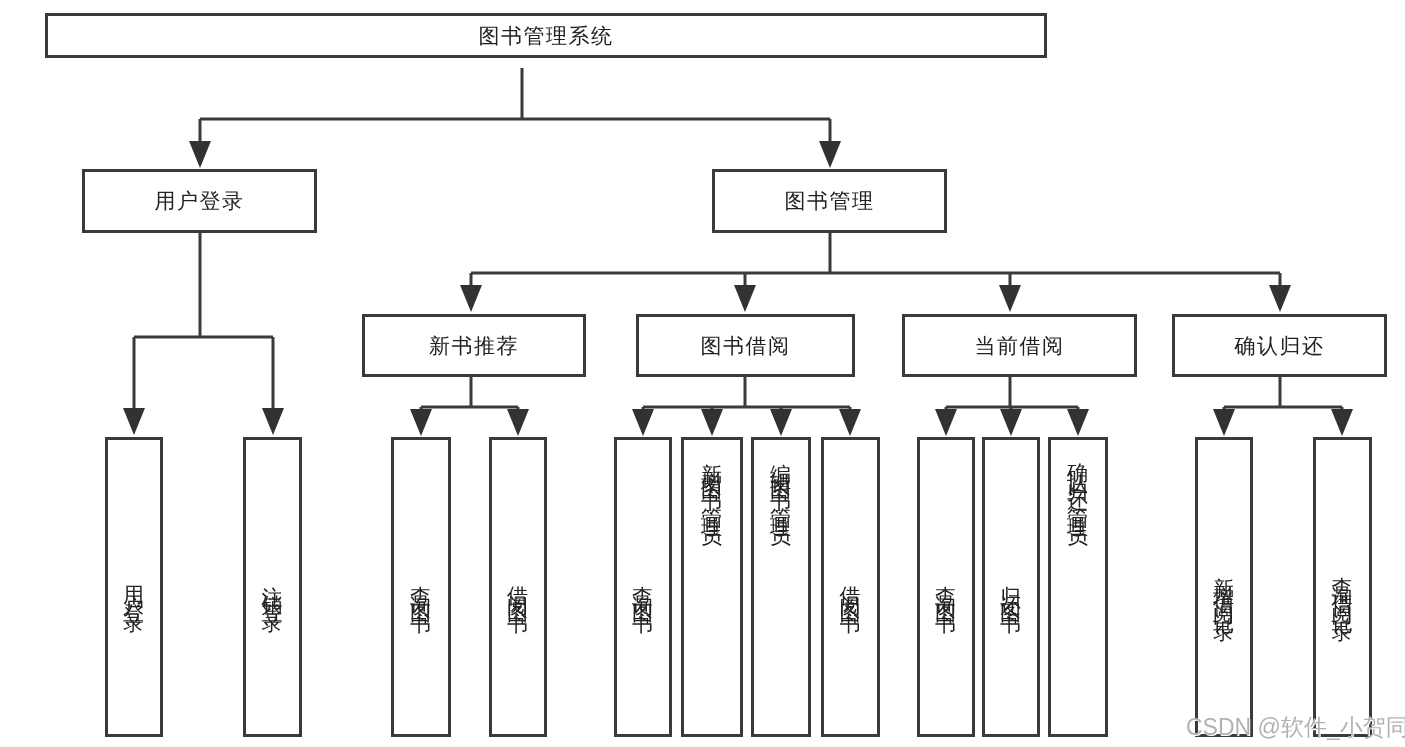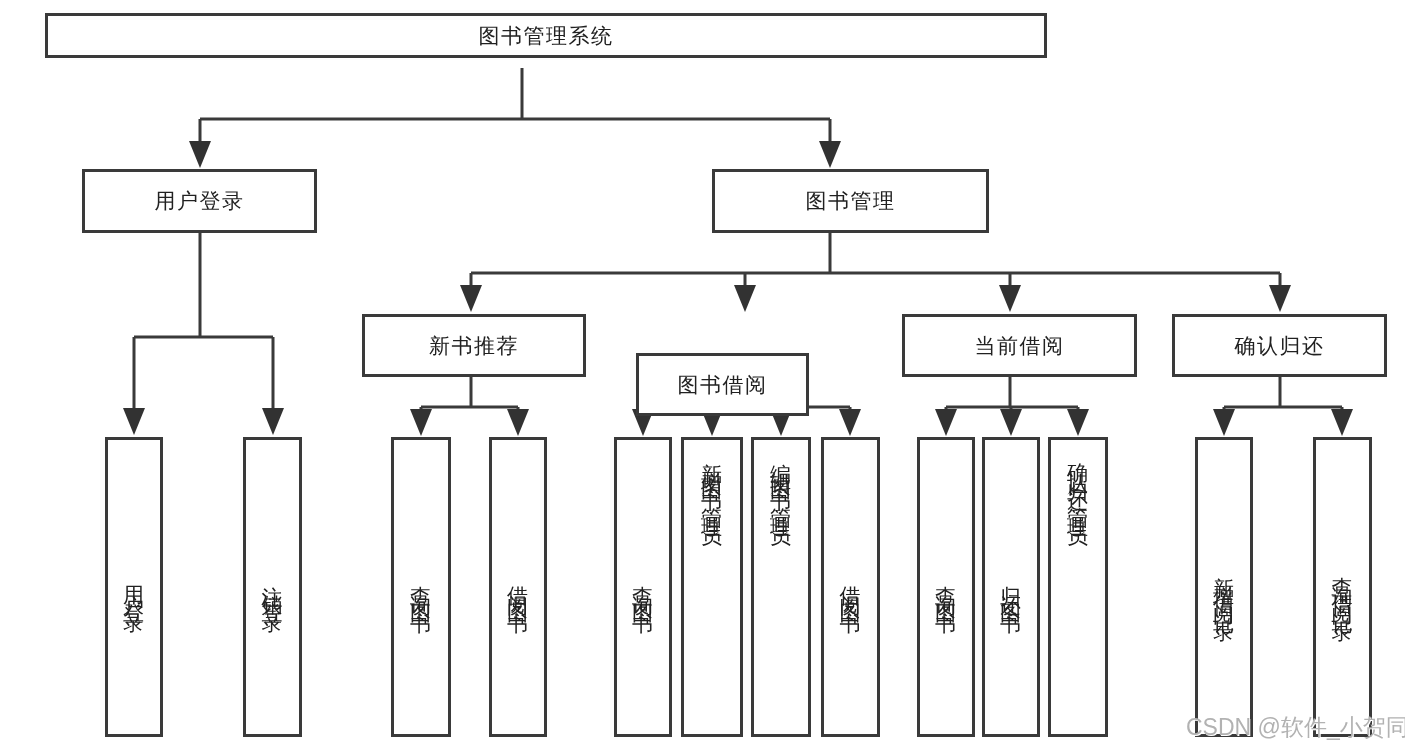--- a/index.html
+++ b/index.html
@@ -95,28 +95,28 @@
     </g>
   </svg>
 
   <div class="node root">
     <span class="hlabel">图书管理系统</span>
   </div>
 
   <div class="node lvl2" style="left:82px;width:235px;">
     <span class="hlabel">用户登录</span>
   </div>
-  <div class="node lvl2" style="left:712px;width:277px;">
+  <div class="node lvl2" style="left:712px;width:235px;">
     <span class="hlabel">图书管理</span>
   </div>
 
   <div class="node lvl3" style="left:362px;width:224px;">
     <span class="hlabel">新书推荐</span>
   </div>
-  <div class="node lvl3" style="left:636px;width:173px;margin-top:39px;">
+  <div class="node lvl3" style="left:636px;width:219px;">
     <span class="hlabel">图书借阅</span>
   </div>
   <div class="node lvl3" style="left:902px;width:235px;">
     <span class="hlabel">当前借阅</span>
   </div>
   <div class="node lvl3" style="left:1172px;width:215px;">
     <span class="hlabel">确认归还</span>
   </div>
 
   <div class="node leaf" style="left:105px;width:58px;">

